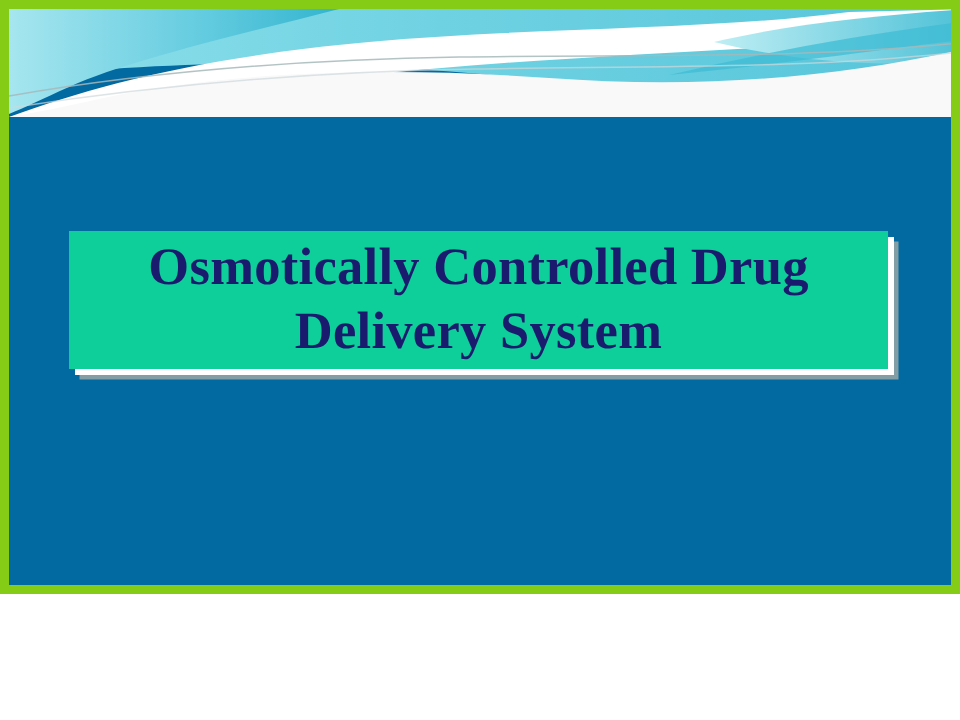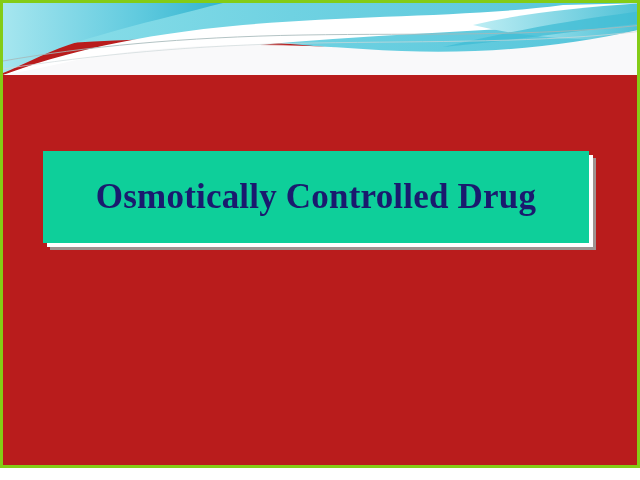--- a/index.html
+++ b/index.html
@@ -8,25 +8,25 @@
     padding: 0;
     background: #ffffff;
   }
   body {
     font-family: "Liberation Serif", "DejaVu Serif", serif;
   }
 
   .slide {
     position: relative;
     width: 640px;
-    height: 468px;
-    background: #b91c1c;
+    height: 396px;
+    background: #0369a1;
     overflow: hidden;
     box-sizing: border-box;
-    border: 3px solid #84cc16;
+    border: 6px solid #84cc16;
   }
 
   
   .wave-band {
     position: absolute;
     left: 0;
     top: 0;
     width: 640px;
     height: 72px;
     overflow: hidden;
@@ -138,19 +138,20 @@
       <path d="M0,66 C90,52 190,42 310,40 C430,38 540,40 640,28" fill="none" stroke="#cfd9da" stroke-width="1" opacity=".7"></path>
     </svg>
   </div>
 
   <div class="title-wrap">
     <div class="title-shadow"></div>
     <div class="title-shadow-soft"></div>
     <div class="title-box">
       <div class="title-text">
         <span class="title-line">Osmotically Controlled Drug</span>
+        <span class="title-line title-line-2">Delivery System</span>
       </div>
     </div>
   </div>
 
   <div class="body-area"></div>
 
 </div>
 
 </body></html>

